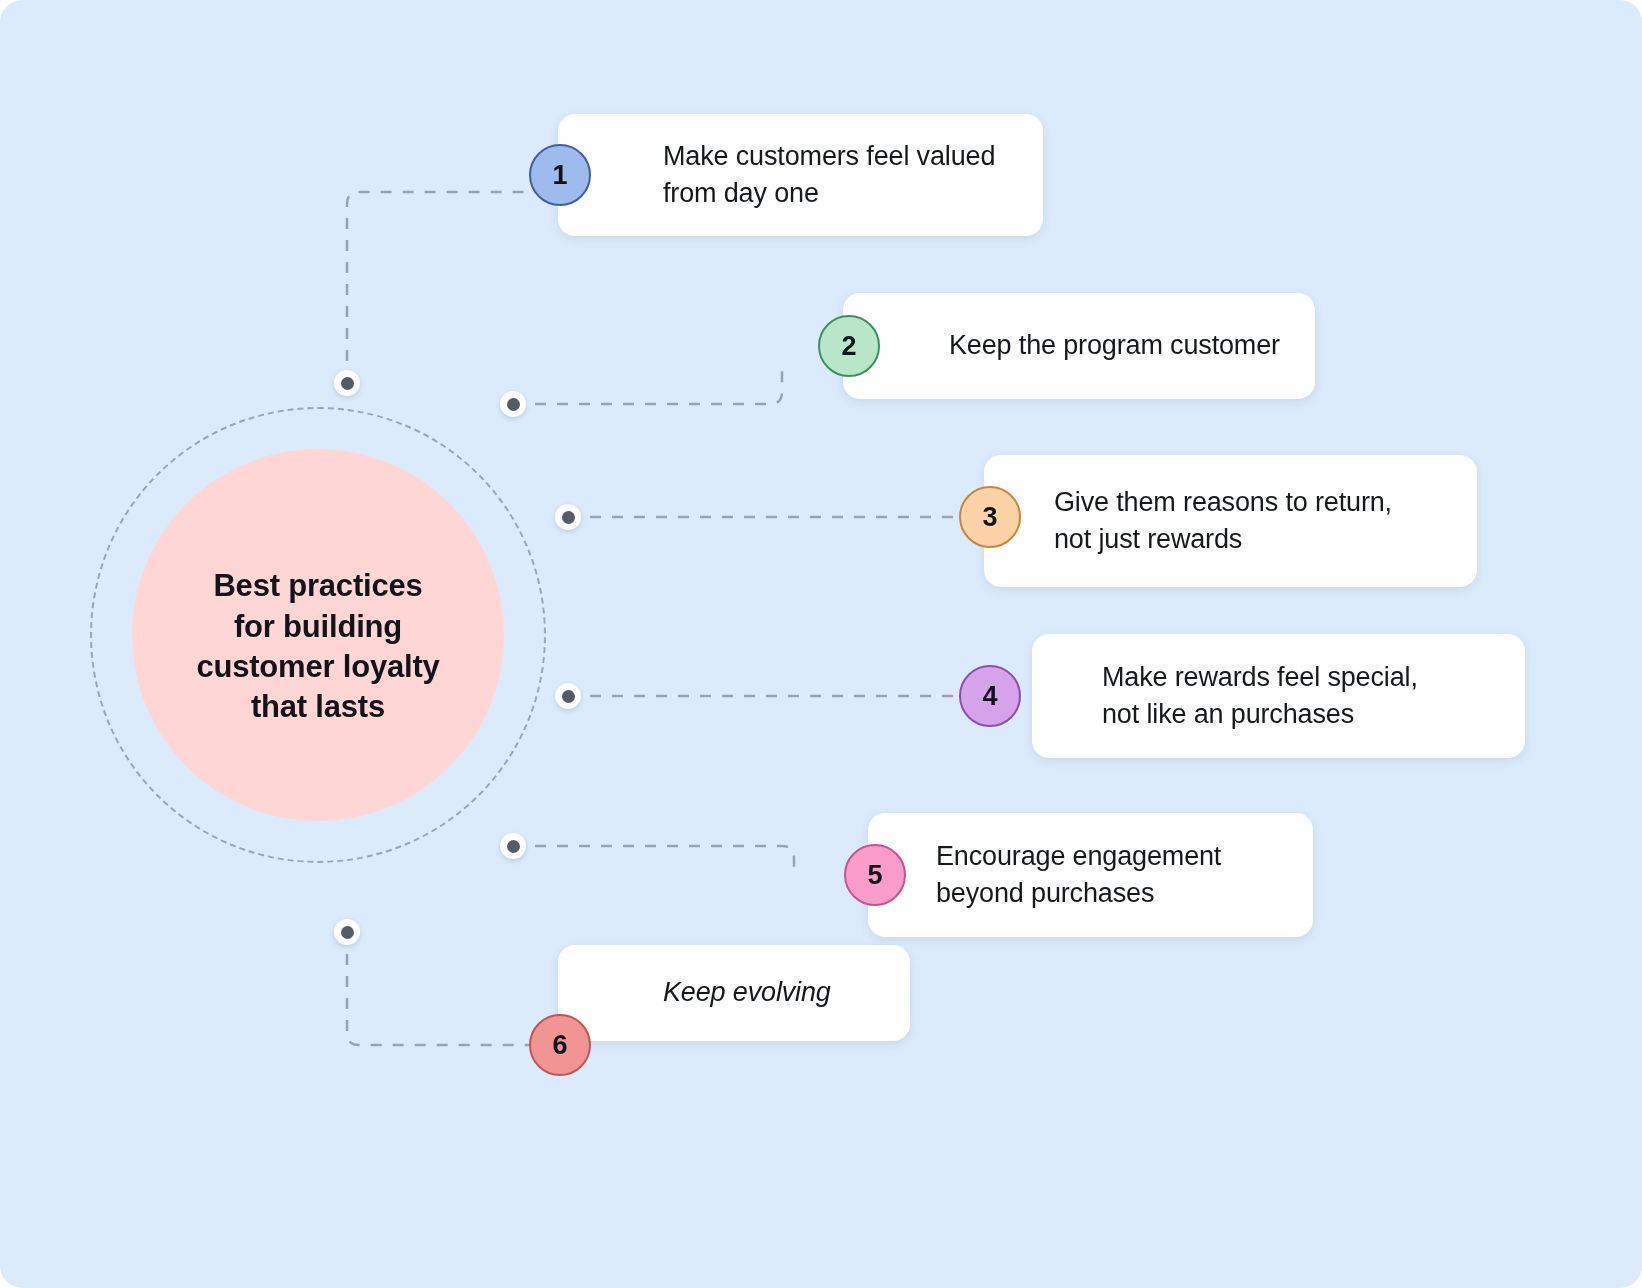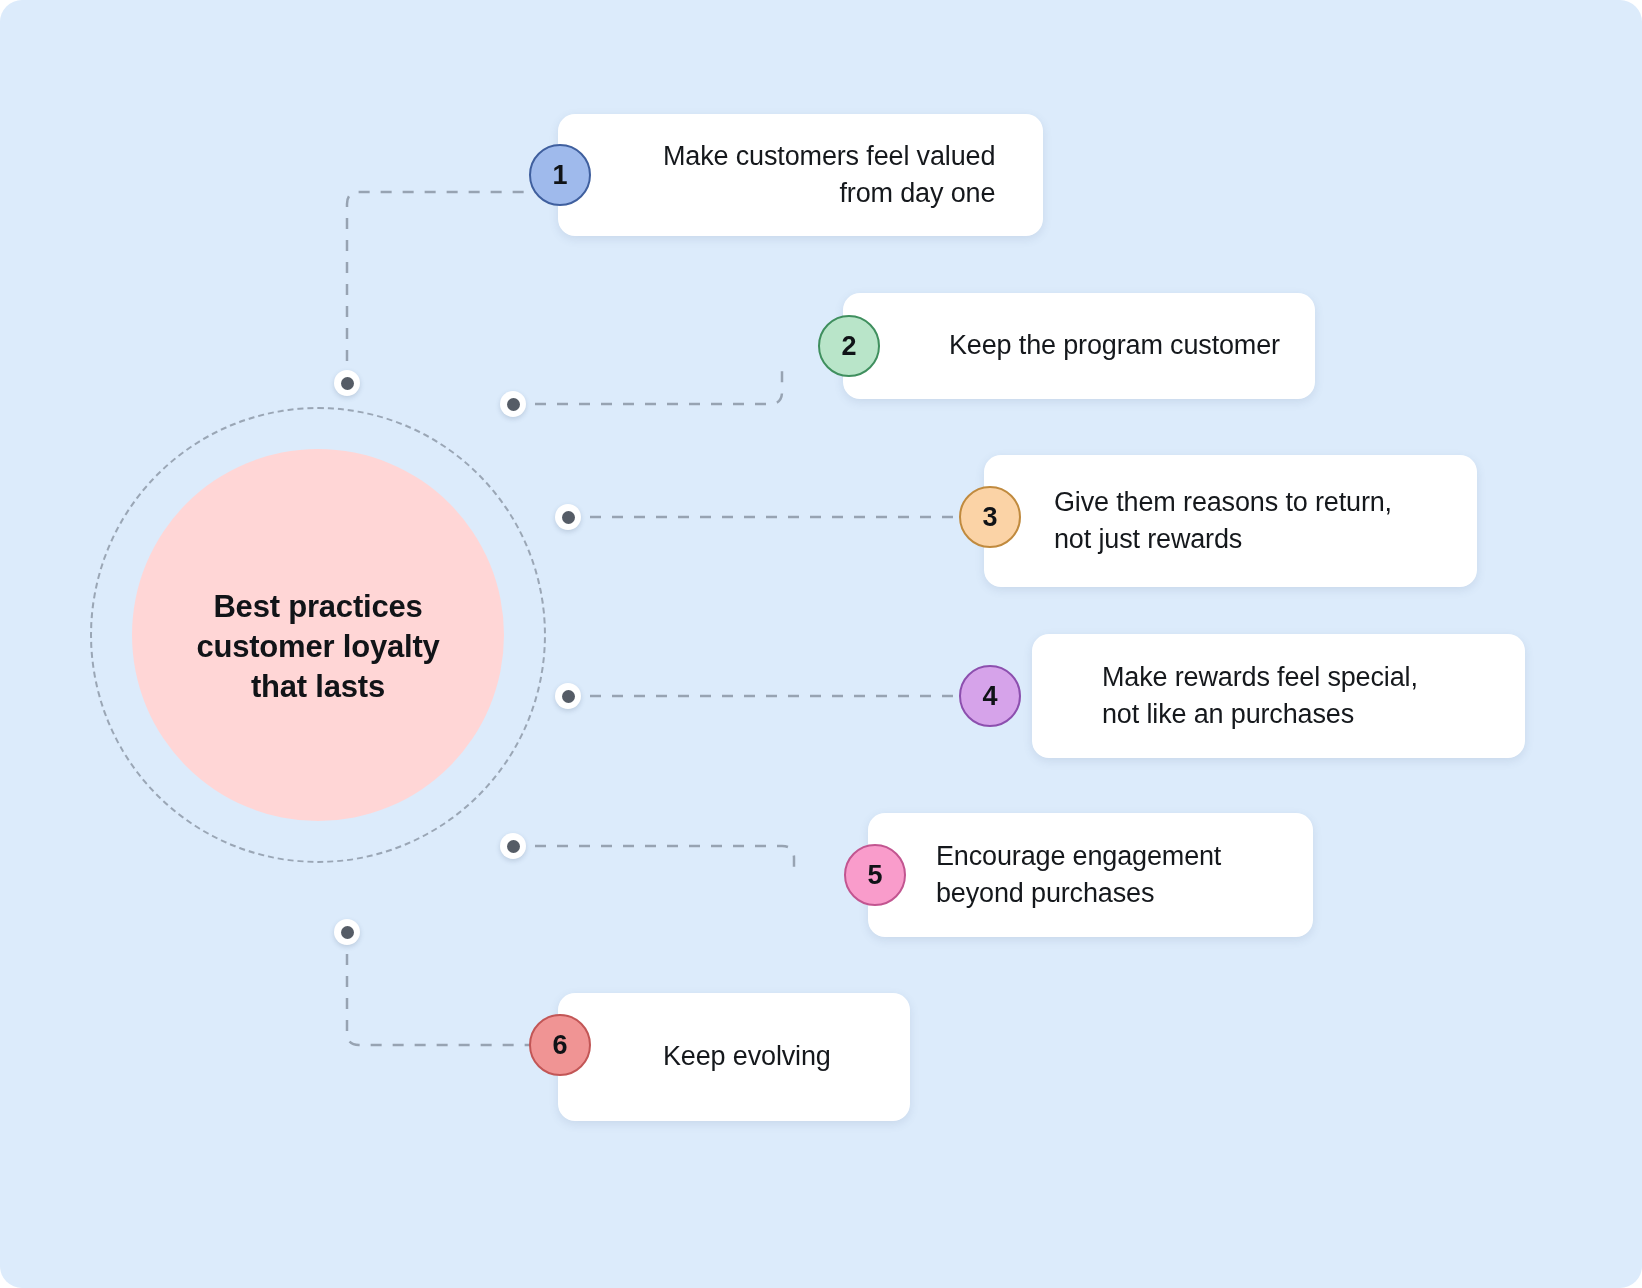--- a/index.html
+++ b/index.html
@@ -81,20 +81,21 @@
         <path d="M568,696 L975,696"></path>
         <path d="M513,846 L782,846 Q794,846 794,858 L794,875"></path>
         <path d="M347,932 L347,1033 Q347,1045 359,1045 L545,1045"></path>
       </g>
     </svg>
 
     <div class="orbit"></div>
     <div class="hub">
       <div class="hub-text">
         <div>Best practices</div>
+        <div>for building</div>
         <div>customer loyalty</div>
         <div>that lasts</div>
       </div>
     </div>
 
     <div class="node" style="left:334px;top:370px;">
       <i></i>
       </div>
     <div class="node" style="left:500px;top:391px;">
       <i></i>
@@ -105,21 +106,21 @@
     <div class="node" style="left:555px;top:683px;">
       <i></i>
       </div>
     <div class="node" style="left:500px;top:833px;">
       <i></i>
       </div>
     <div class="node" style="left:334px;top:919px;">
       <i></i>
       </div>
 
-    <div class="card" style="left:558px;top:114px;width:485px;height:122px;padding-left:105px;text-align:right;">
+    <div class="card" style="left:558px;top:114px;width:485px;height:122px;padding-left:105px;">
       <div class="card-text">
         <div>Make customers feel valued</div>
         <div>from day one</div>
       </div>
     </div>
     <div class="badge" style="left:529px;top:144px;background:#9fbaec;border:2px solid #3f5f9e;">
       <span>1</span>
     </div>
 
     <div class="card" style="left:843px;top:293px;width:472px;height:106px;padding-left:106px;">
@@ -154,21 +155,21 @@
     <div class="card" style="left:868px;top:813px;width:445px;height:124px;padding-left:68px;">
       <div class="card-text">
         <div>Encourage engagement</div>
         <div>beyond purchases</div>
       </div>
     </div>
     <div class="badge" style="left:844px;top:844px;background:#f99ccb;border:2px solid #c25590;">
       <span>5</span>
     </div>
 
-    <div class="card" style="left:558px;top:993px;width:352px;height:128px;padding-left:105px;">
+    <div class="card" style="left:558px;top:945px;width:352px;height:96px;padding-left:105px;font-style:italic;">
       <div class="card-text">
         <div>Keep evolving</div>
       </div>
     </div>
     <div class="badge" style="left:529px;top:1014px;background:#f09494;border:2px solid #c25656;">
       <span>6</span>
     </div>
 
   </div>
 </div>

